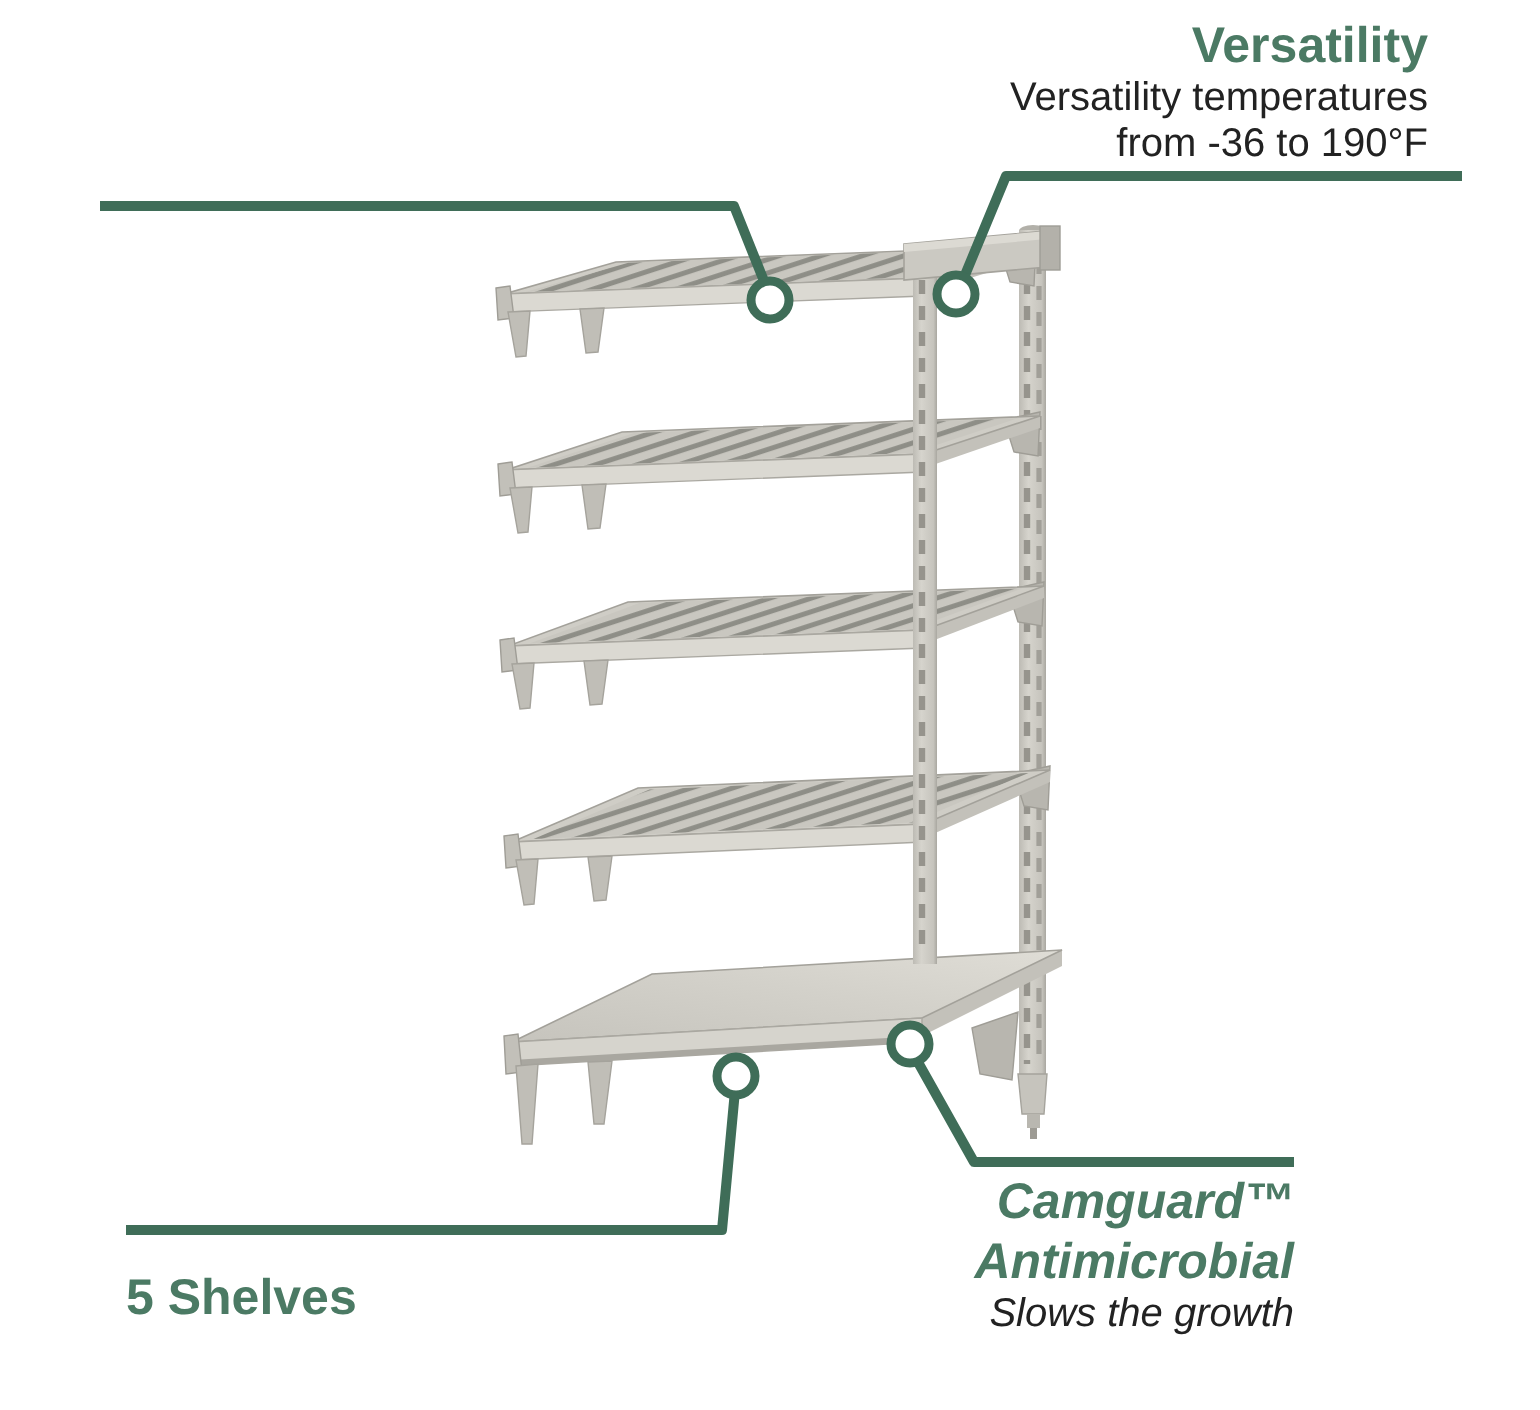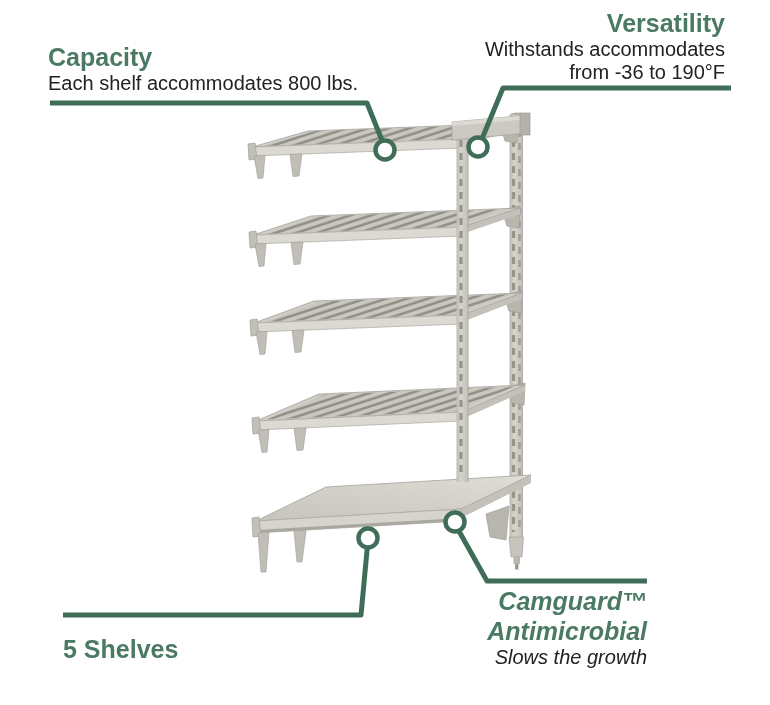--- a/index.html
+++ b/index.html
@@ -12,21 +12,21 @@
   .callout h2{
     margin:0;font-family:"Liberation Sans",sans-serif;font-weight:bold;
     font-size:25px;line-height:30px;color:#4b7a64;letter-spacing:0;
   }
   .callout p{
     margin:0;font-family:"Liberation Sans",sans-serif;
     font-size:20px;line-height:23px;color:#222222;
   }
   .align-right{text-align:right;}
   #callout-capacity{left:48px;top:42px;}
-  #callout-versatility{right:45px;top:8px;}
+  #callout-versatility{right:56px;top:8px;}
   #callout-shelves{left:63px;top:634px;}
   #callout-camguard{right:123px;top:586px;font-style:italic;}
 </style>
 </head>
 <body>
 
 <div class="stage">
 
   <svg class="illustration" viewBox="0 0 770 705">
     <defs>
@@ -130,28 +130,24 @@
       <path d="M455,524 L487,581 H647"></path>
     </g>
     <g fill="#ffffff" stroke="#3f6d58" stroke-width="4.5">
       <circle cx="385" cy="150" r="9.5"></circle>
       <circle cx="478" cy="147" r="9.5"></circle>
       <circle cx="368" cy="538" r="9.5"></circle>
       <circle cx="455" cy="522" r="9.5"></circle>
     </g>
   </svg>
 
-  <div class="callout" id="callout-capacity">
-    <h2>Capacity</h2>
-    <p>Each shelf accommodates 800 lbs.</p>
-  </div>
 
   <div class="callout align-right" id="callout-versatility">
     <h2>Versatility</h2>
-    <p>Withstands accommodates</p>
+    <p>Versatility temperatures</p>
     <p>from -36 to 190°F</p>
   </div>
 
   <div class="callout" id="callout-shelves">
     <h2>5 Shelves</h2>
   </div>
 
   <div class="callout align-right" id="callout-camguard">
     <h2>Camguard™</h2>
     <h2>Antimicrobial</h2>

